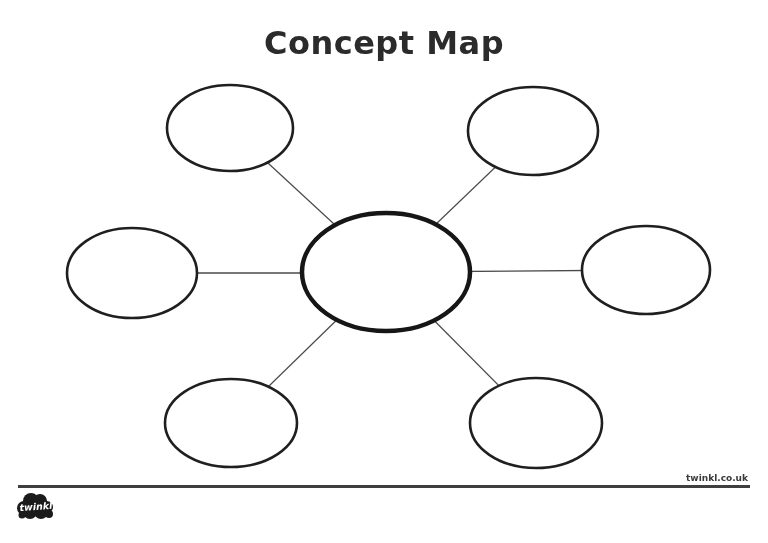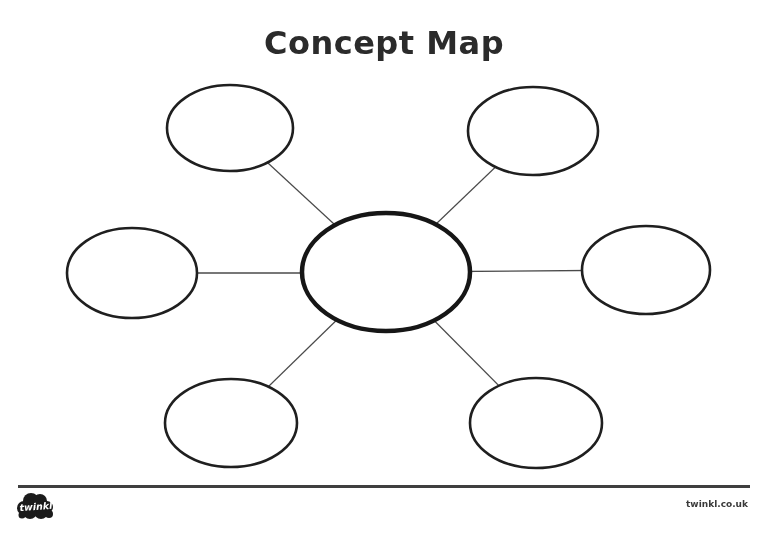--- a/index.html
+++ b/index.html
@@ -62,21 +62,21 @@
   }
   .logo-text {
     fill: #ffffff;
     font-family: "DejaVu Sans", sans-serif;
     font-size: 9.5px;
     font-weight: bold;
     font-style: italic;
   }
   .footer-url {
     position: absolute;
-    top: 499px;
+    top: 473px;
     right: 20px;
     font-size: 9px;
     font-weight: bold;
     color: #3a3a3a;
     font-family: "DejaVu Sans", "Liberation Sans", sans-serif;
   }
 </style>
 </head>
 <body>
 

